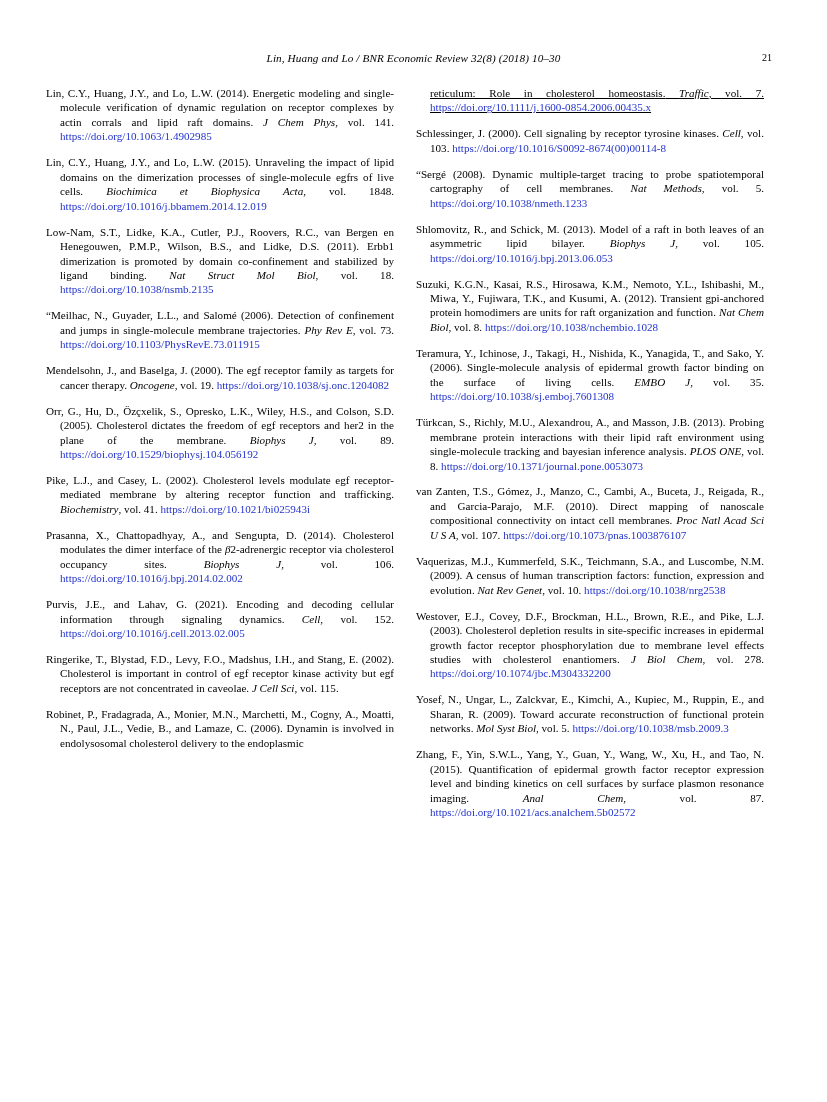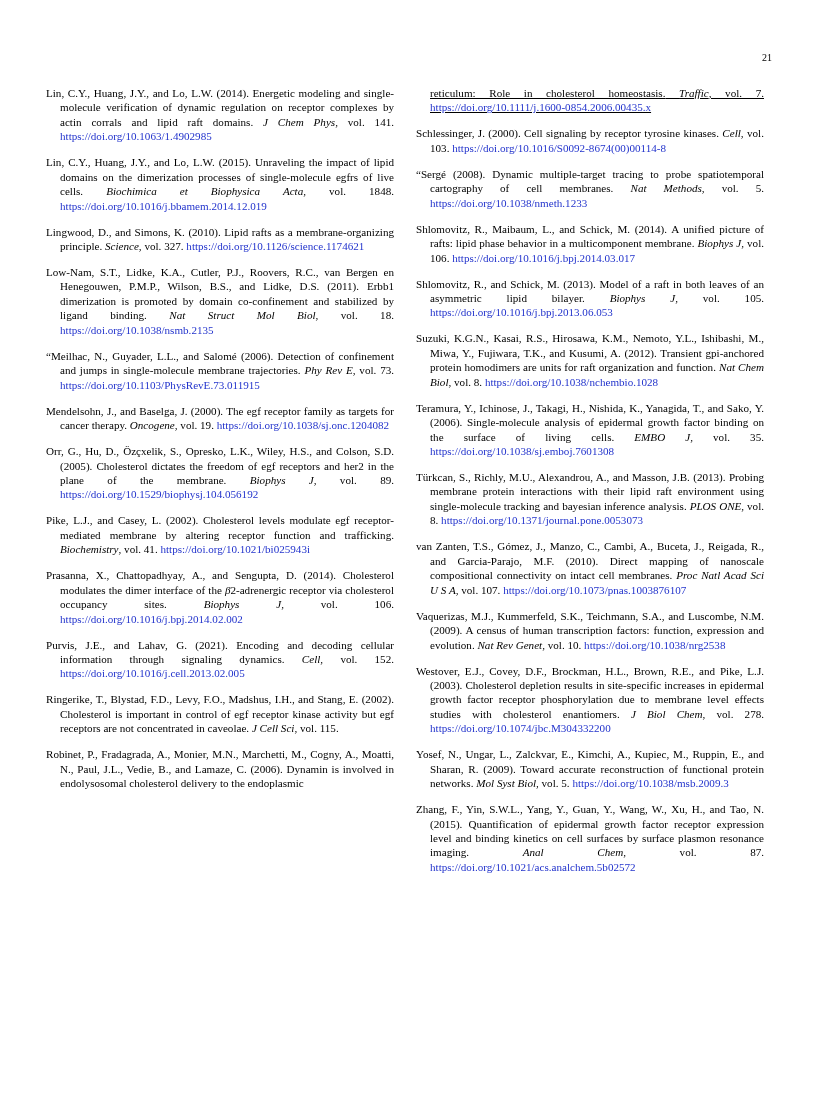--- a/index.html
+++ b/index.html
@@ -94,43 +94,42 @@
   }
   
   .ref { text-align-last: left; }
 </style>
 </head>
 <body>
 
 <div class="page">
 
   <div class="runhead">
+    <span class="runhead-title">Lin, Huang and Lo / BNR Economic Review 32(8) (2018) 10–30</span>
     <span class="runhead-page">21</span>
   </div>
 
   <div class="columns">
     <div class="column" id="col-left">
         <p class="ref"><span>Lin, C.Y., Huang, J.Y., and Lo, L.W. (2014).</span> <span>Energetic modeling and single-molecule verification of dynamic regulation on receptor complexes by actin corrals and lipid raft domains.</span> <i>J Chem Phys</i><span>, vol. 141.</span> <span class="doi">https://doi.org/10.1063/1.4902985</span></p>
         <p class="ref"><span>Lin, C.Y., Huang, J.Y., and Lo, L.W. (2015).</span> <span>Unraveling the impact of lipid domains on the dimerization processes of single-molecule egfrs of live cells.</span> <i>Biochimica et Biophysica Acta</i><span>, vol. 1848.</span> <span class="doi">https://doi.org/10.1016/j.bbamem.2014.12.019</span></p>
-        <p class="ref"><span>Lingwood, D., and Simons, K. (2010).</span> <span>Lipid rafts as a membrane-organizing principle.</span> <i>Science</i><span>, vol. 327.</span> <span class="doi">https://doi.org/10.1126/science.1174621</span></p>
         <p class="ref"><span>Low-Nam, S.T., Lidke, K.A., Cutler, P.J., Roovers, R.C., van Bergen en Henegouwen, P.M.P., Wilson, B.S., and Lidke, D.S. (2011).</span> <span>Erbb1 dimerization is promoted by domain co-confinement and stabilized by ligand binding.</span> <i>Nat Struct Mol Biol</i><span>, vol. 18.</span> <span class="doi">https://doi.org/10.1038/nsmb.2135</span></p>
         <p class="ref"><span>“Meilhac, N., Guyader, L.L., and Salomé (2006).</span> <span>Detection of confinement and jumps in single-molecule membrane trajectories.</span> <i>Phy Rev E</i><span>, vol. 73.</span> <span class="doi">https://doi.org/10.1103/PhysRevE.73.011915</span></p>
         <p class="ref"><span>Mendelsohn, J., and Baselga, J. (2000).</span> <span>The egf receptor family as targets for cancer therapy.</span> <i>Oncogene</i><span>, vol. 19.</span> <span class="doi">https://doi.org/10.1038/sj.onc.1204082</span></p>
         <p class="ref"><span>Orr, G., Hu, D., Özçxelik, S., Opresko, L.K., Wiley, H.S., and Colson, S.D. (2005).</span> <span>Cholesterol dictates the freedom of egf receptors and her2 in the plane of the membrane.</span> <i>Biophys J</i><span>, vol. 89.</span> <span class="doi">https://doi.org/10.1529/biophysj.104.056192</span></p>
         <p class="ref"><span>Pike, L.J., and Casey, L. (2002).</span> <span>Cholesterol levels modulate egf receptor-mediated membrane by altering receptor function and trafficking.</span> <i>Biochemistry</i><span>, vol. 41.</span> <span class="doi">https://doi.org/10.1021/bi025943i</span></p>
         <p class="ref"><span>Prasanna, X., Chattopadhyay, A., and Sengupta, D. (2014).</span> <span>Cholesterol modulates the dimer interface of the</span> <span class="beta">β</span><span>2-adrenergic receptor via cholesterol occupancy sites.</span> <i>Biophys J</i><span>, vol. 106.</span> <span class="doi">https://doi.org/10.1016/j.bpj.2014.02.002</span></p>
         <p class="ref"><span>Purvis, J.E., and Lahav, G. (2021).</span> <span>Encoding and decoding cellular information through signaling dynamics.</span> <i>Cell</i><span>, vol. 152.</span> <span class="doi">https://doi.org/10.1016/j.cell.2013.02.005</span></p>
         <p class="ref"><span>Ringerike, T., Blystad, F.D., Levy, F.O., Madshus, I.H., and Stang, E. (2002).</span> <span>Cholesterol is important in control of egf receptor kinase activity but egf receptors are not concentrated in caveolae.</span> <i>J Cell Sci</i><span>, vol. 115.</span> </p>
         <p class="ref"><span>Robinet, P., Fradagrada, A., Monier, M.N., Marchetti, M., Cogny, A., Moatti, N., Paul, J.L., Vedie, B., and Lamaze, C. (2006).</span> <span>Dynamin is involved in endolysosomal cholesterol delivery to the endoplasmic</span> </p>
       </div>
     <div class="column" id="col-right">
         <p class="ref cont"><span>reticulum: Role in cholesterol homeostasis.</span> <i>Traffic</i><span>, vol. 7.</span> <span class="doi">https://doi.org/10.1111/j.1600-0854.2006.00435.x</span></p>
         <p class="ref"><span>Schlessinger, J. (2000).</span> <span>Cell signaling by receptor tyrosine kinases.</span> <i>Cell</i><span>, vol. 103.</span> <span class="doi">https://doi.org/10.1016/S0092-8674(00)00114-8</span></p>
         <p class="ref"><span>“Sergé (2008).</span> <span>Dynamic multiple-target tracing to probe spatiotemporal cartography of cell membranes.</span> <i>Nat Methods</i><span>, vol. 5.</span> <span class="doi">https://doi.org/10.1038/nmeth.1233</span></p>
-        <p class="ref"><span>Shlomovitz, R., Maibaum, L., and Schick, M. (2014).</span> <span>A unified picture of rafts: lipid phase behavior in a multicomponent membrane.</span> <i>Biophys J</i><span>, vol. 106.</span> <span class="doi">https://doi.org/10.1016/j.bpj.2014.03.017</span></p>
         <p class="ref"><span>Shlomovitz, R., and Schick, M. (2013).</span> <span>Model of a raft in both leaves of an asymmetric lipid bilayer.</span> <i>Biophys J</i><span>, vol. 105.</span> <span class="doi">https://doi.org/10.1016/j.bpj.2013.06.053</span></p>
         <p class="ref"><span>Suzuki, K.G.N., Kasai, R.S., Hirosawa, K.M., Nemoto, Y.L., Ishibashi, M., Miwa, Y., Fujiwara, T.K., and Kusumi, A. (2012).</span> <span>Transient gpi-anchored protein homodimers are units for raft organization and function.</span> <i>Nat Chem Biol</i><span>, vol. 8.</span> <span class="doi">https://doi.org/10.1038/nchembio.1028</span></p>
         <p class="ref"><span>Teramura, Y., Ichinose, J., Takagi, H., Nishida, K., Yanagida, T., and Sako, Y. (2006).</span> <span>Single-molecule analysis of epidermal growth factor binding on the surface of living cells.</span> <i>EMBO J</i><span>, vol. 35.</span> <span class="doi">https://doi.org/10.1038/sj.emboj.7601308</span></p>
         <p class="ref"><span>Türkcan, S., Richly, M.U., Alexandrou, A., and Masson, J.B. (2013).</span> <span>Probing membrane protein interactions with their lipid raft environment using single-molecule tracking and bayesian inference analysis.</span> <i>PLOS ONE</i><span>, vol. 8.</span> <span class="doi">https://doi.org/10.1371/journal.pone.0053073</span></p>
         <p class="ref"><span>van Zanten, T.S., Gómez, J., Manzo, C., Cambi, A., Buceta, J., Reigada, R., and Garcia-Parajo, M.F. (2010).</span> <span>Direct mapping of nanoscale compositional connectivity on intact cell membranes.</span> <i>Proc Natl Acad Sci U S A</i><span>, vol. 107.</span> <span class="doi">https://doi.org/10.1073/pnas.1003876107</span></p>
         <p class="ref"><span>Vaquerizas, M.J., Kummerfeld, S.K., Teichmann, S.A., and Luscombe, N.M. (2009).</span> <span>A census of human transcription factors: function, expression and evolution.</span> <i>Nat Rev Genet</i><span>, vol. 10.</span> <span class="doi">https://doi.org/10.1038/nrg2538</span></p>
         <p class="ref"><span>Westover, E.J., Covey, D.F., Brockman, H.L., Brown, R.E., and Pike, L.J. (2003).</span> <span>Cholesterol depletion results in site-specific increases in epidermal growth factor receptor phosphorylation due to membrane level effects studies with cholesterol enantiomers.</span> <i>J Biol Chem</i><span>, vol. 278.</span> <span class="doi">https://doi.org/10.1074/jbc.M304332200</span></p>
         <p class="ref"><span>Yosef, N., Ungar, L., Zalckvar, E., Kimchi, A., Kupiec, M., Ruppin, E., and Sharan, R. (2009).</span> <span>Toward accurate reconstruction of functional protein networks.</span> <i>Mol Syst Biol</i><span>, vol. 5.</span> <span class="doi">https://doi.org/10.1038/msb.2009.3</span></p>
         <p class="ref"><span>Zhang, F., Yin, S.W.L., Yang, Y., Guan, Y., Wang, W., Xu, H., and Tao, N. (2015).</span> <span>Quantification of epidermal growth factor receptor expression level and binding kinetics on cell surfaces by surface plasmon resonance imaging.</span> <i>Anal Chem</i><span>, vol. 87.</span> <span class="doi">https://doi.org/10.1021/acs.analchem.5b02572</span></p>
       </div>

